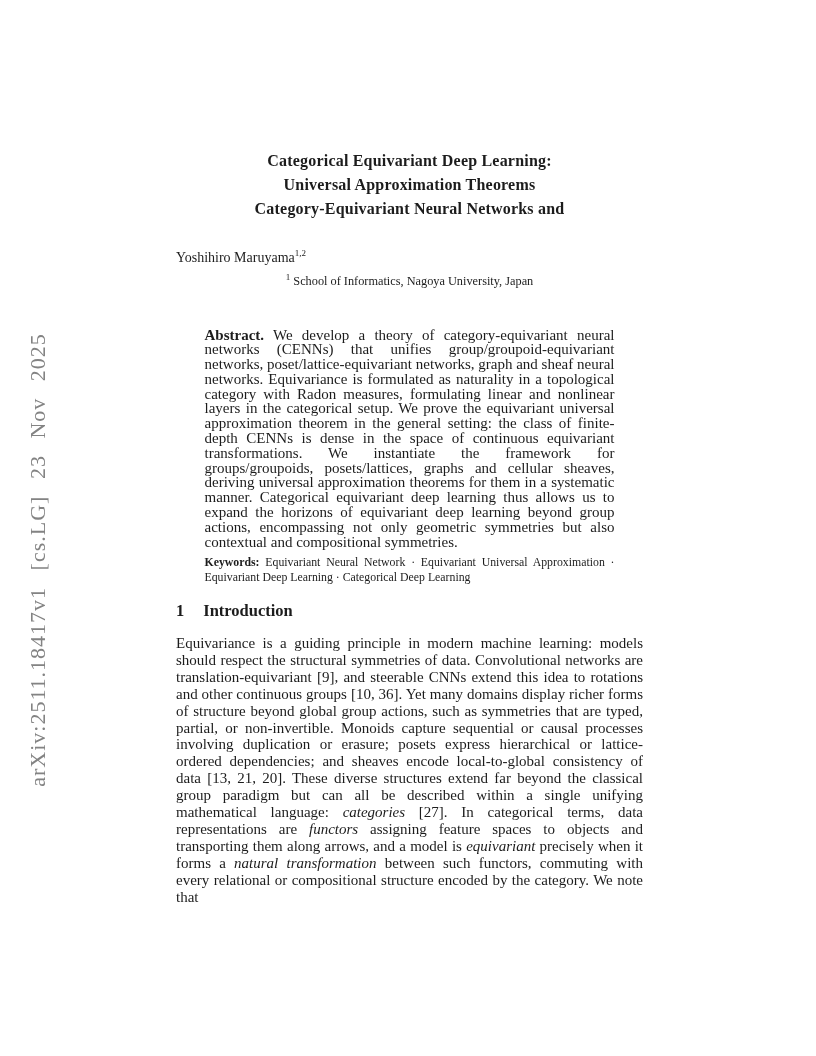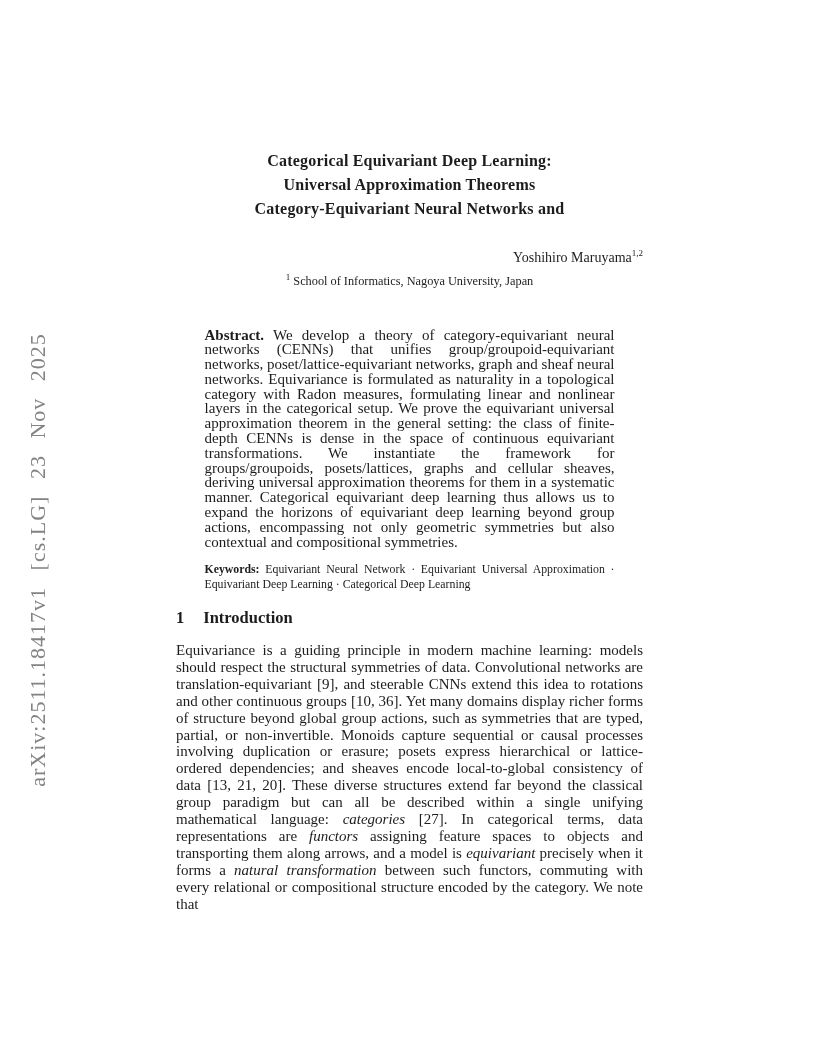--- a/index.html
+++ b/index.html
@@ -38,21 +38,21 @@
   .paper-title {
     margin-top: 149px;
     text-align: center;
     font-weight: bold;
     font-size: 16px;
     line-height: 24px;
     letter-spacing: 0.2px;
   }
   .author-line {
     margin-top: 29px;
-    text-align: right;
+    text-align: left;
     font-size: 14px;
   }
   .author-line sup, .affil-line sup {
     font-size: 9px;
     vertical-align: super;
     line-height: 0;
   }
   .affiliations {
     margin-top: 8px;
     text-align: center;
@@ -66,21 +66,21 @@
   }
   .abstract-block {
     width: 410px;
     margin: 38px auto 0 auto;
     text-align: justify;
     font-size: 15px;
     line-height: 14.8px;
   }
   .keywords-block {
     width: 410px;
-    margin: 13px auto 0 auto;
+    margin: 6px auto 0 auto;
     text-align: justify;
     font-size: 11.8px;
     line-height: 14.8px;
   }
   .runin-label {
     font-weight: bold;
   }
   .section-heading {
     margin-top: 16px;
     font-size: 16.5px;

